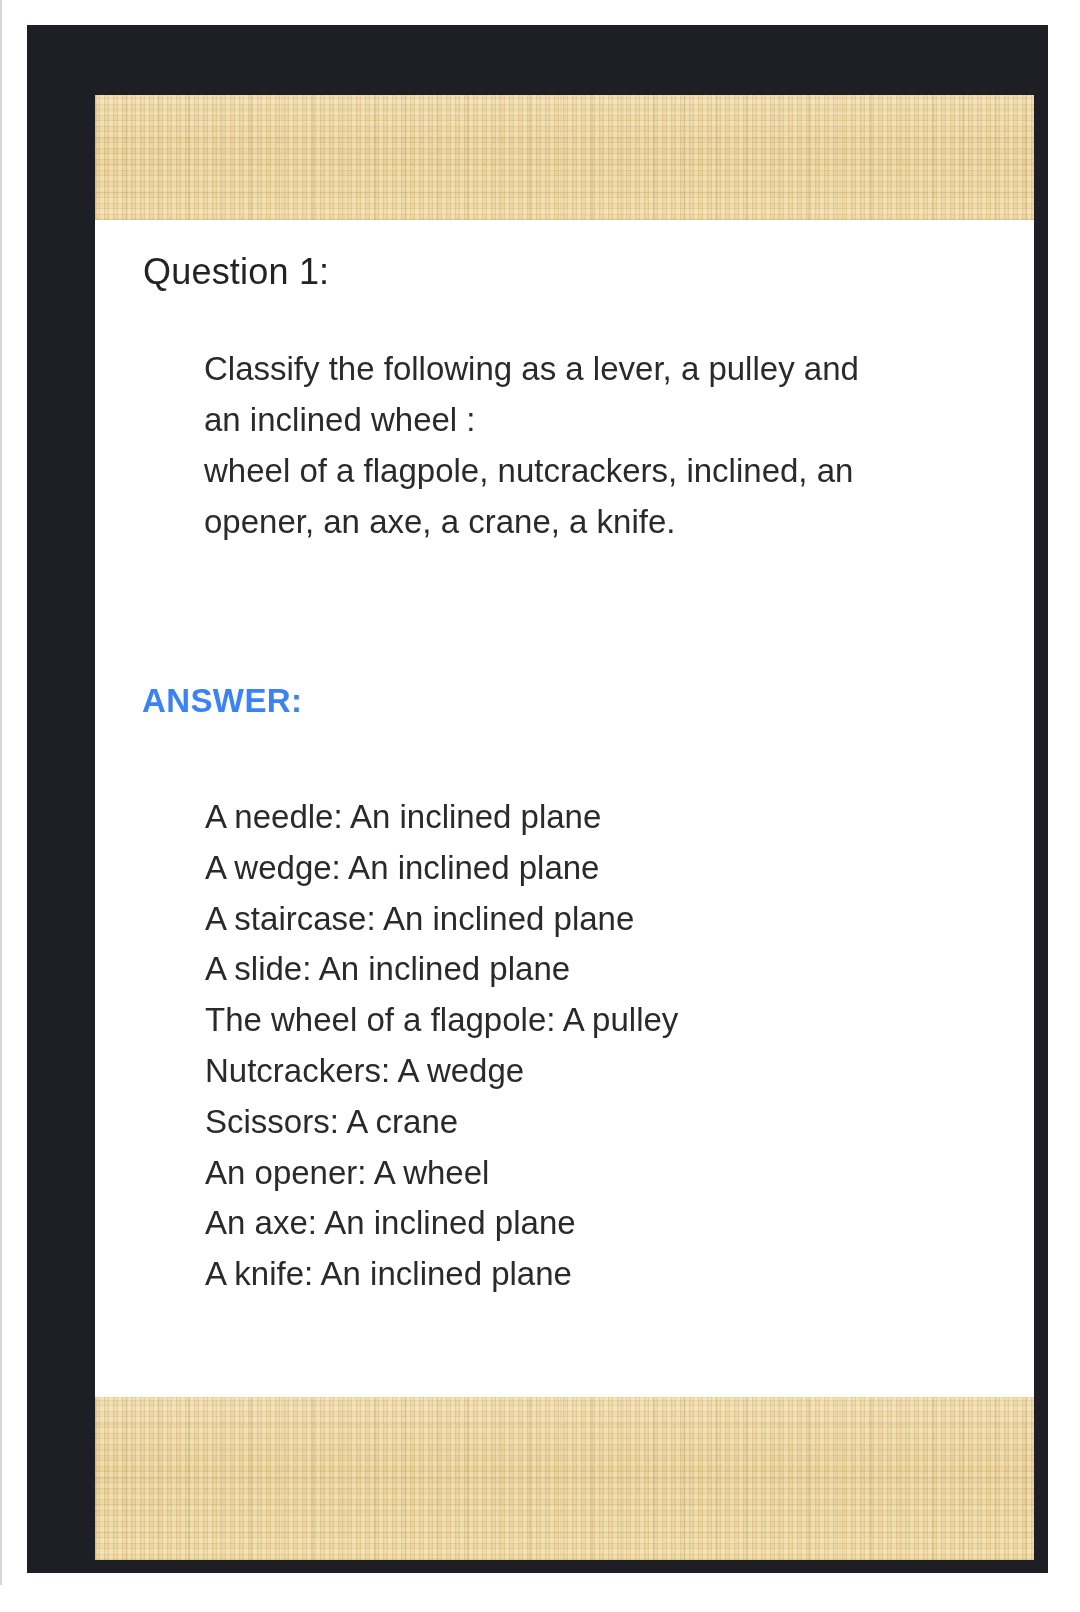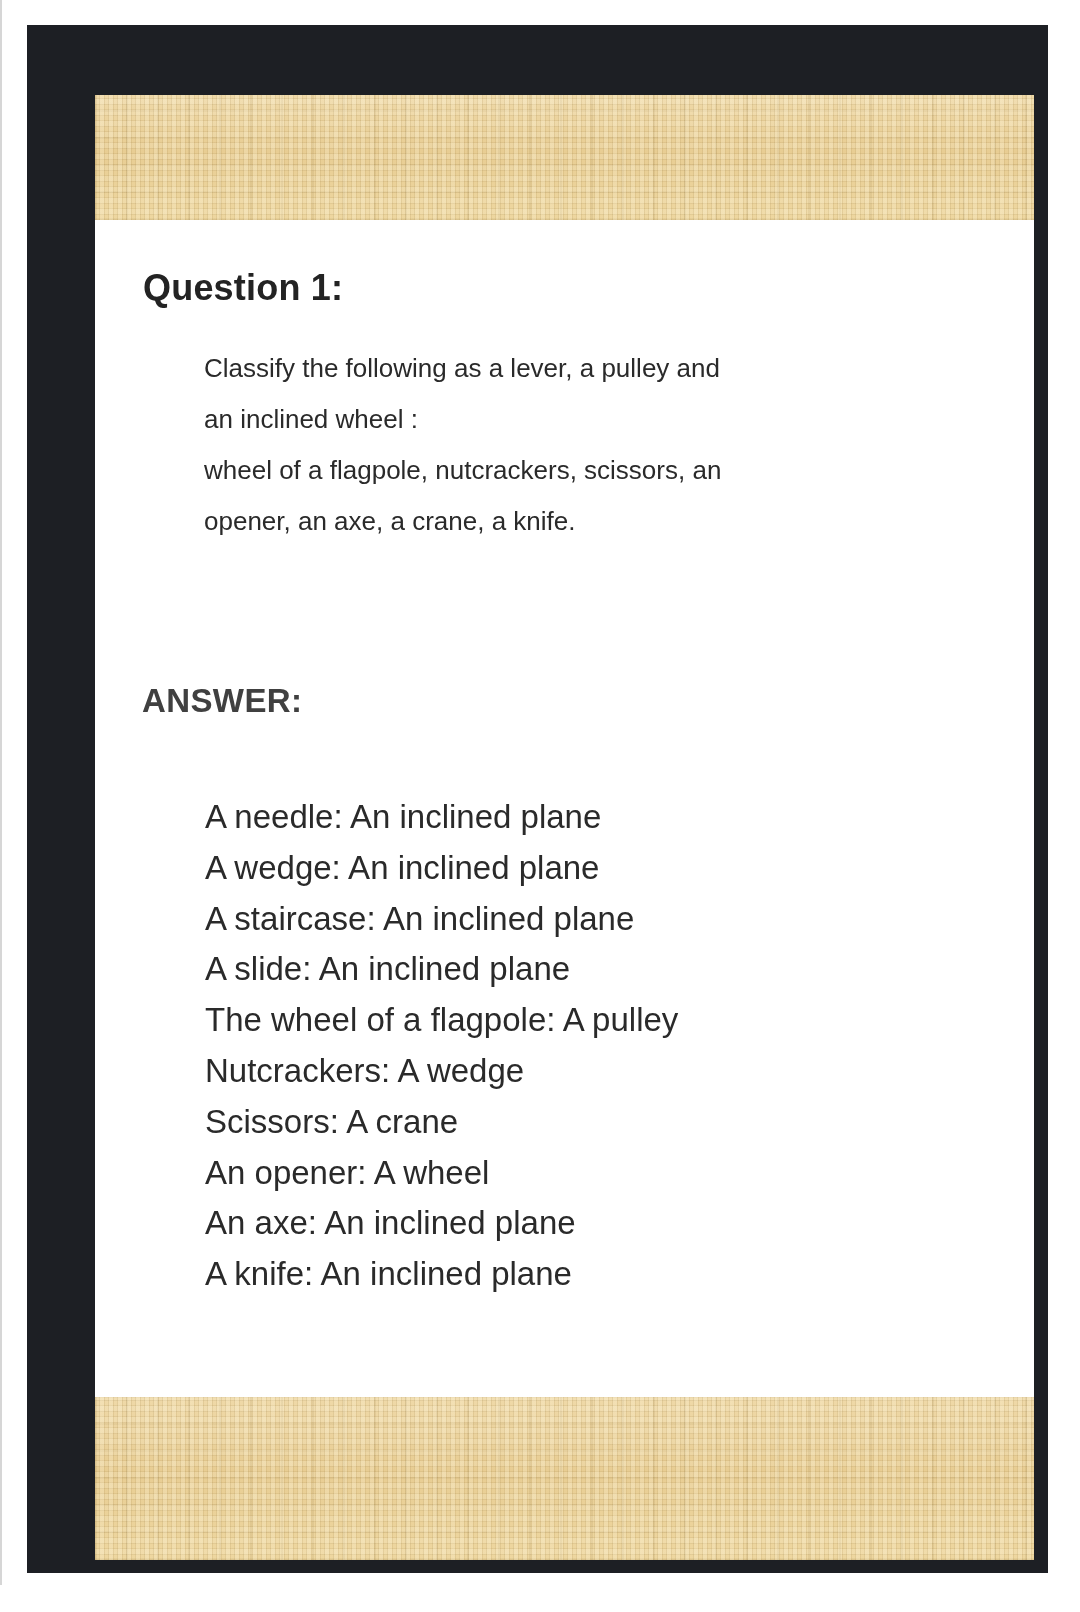--- a/index.html
+++ b/index.html
@@ -99,48 +99,48 @@
     left: 0;
     top: 125px;
     width: 939px;
     height: 1177px;
     background: #ffffff;
   }
 
   .q-heading {
     position: absolute;
     left: 48px;
-    top: 172px;
+    top: 156px;
     font-size: 36px;
-    font-weight: bold;
+    font-weight: normal;
     color: #232323;
     letter-spacing: 0.2px;
     white-space: nowrap;
   }
 
   .q-body {
     position: absolute;
     left: 109px;
     top: 248px;
     width: 790px;
-    font-size: 26px;
+    font-size: 33px;
     line-height: 51px;
     color: #2a2a2a;
   }
   .q-body .q-line {
     white-space: nowrap;
   }
 
   .answer-heading {
     position: absolute;
     left: 47px;
     top: 587px;
     font-size: 33px;
     font-weight: bold;
-    color: #404040;
+    color: #3b82f6;
     letter-spacing: 0.4px;
     white-space: nowrap;
   }
 
   .answer-list {
     position: absolute;
     left: 110px;
     top: 697px;
     width: 800px;
     font-size: 33px;
@@ -162,21 +162,21 @@
 
     <div class="texture-band top"></div>
 
     <div class="sheet"></div>
 
     <div class="q-heading">Question 1:</div>
 
     <div class="q-body">
       <div class="q-line">Classify the following as a lever, a pulley and</div>
       <div class="q-line">an inclined wheel :</div>
-      <div class="q-line">wheel of a flagpole, nutcrackers, scissors, an</div>
+      <div class="q-line">wheel of a flagpole, nutcrackers, inclined, an</div>
       <div class="q-line">opener, an axe, a crane, a knife.</div>
     </div>
 
     <div class="answer-heading">ANSWER:</div>
 
     <div class="answer-list">
       <div class="answer-line">A needle: An inclined plane</div>
       <div class="answer-line">A wedge: An inclined plane</div>
       <div class="answer-line">A staircase: An inclined plane</div>
       <div class="answer-line">A slide: An inclined plane</div>

